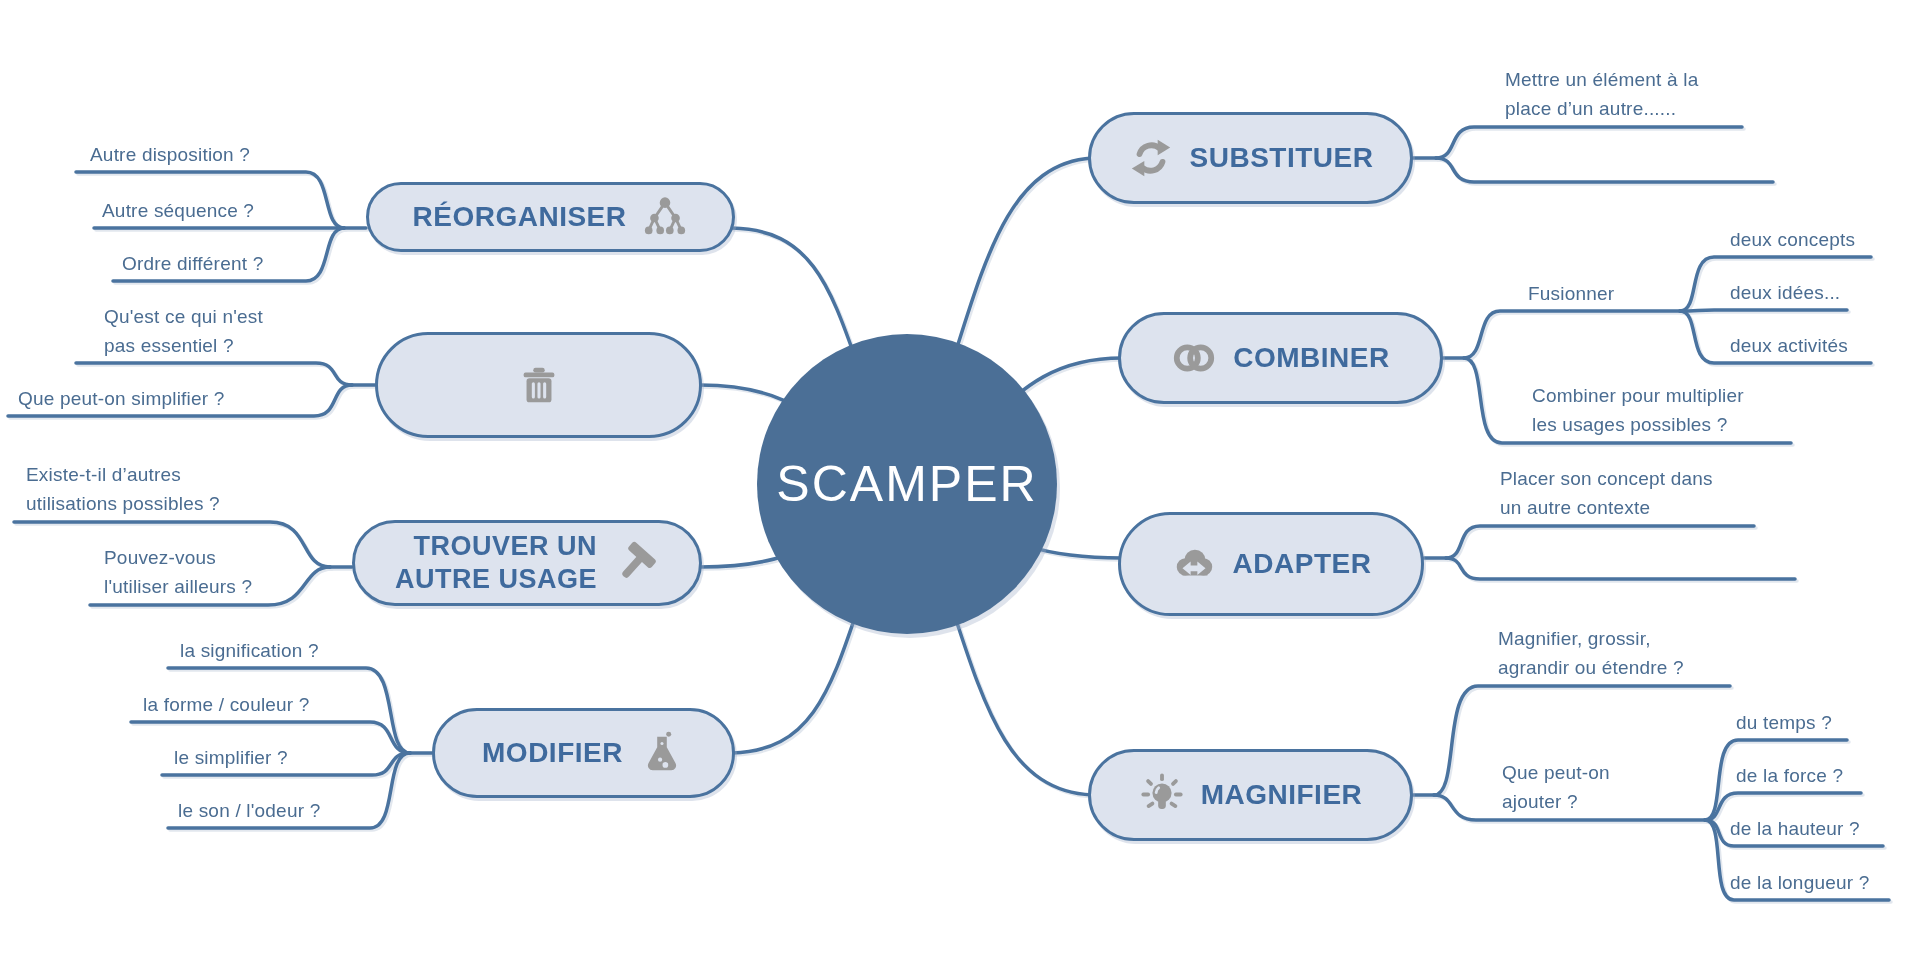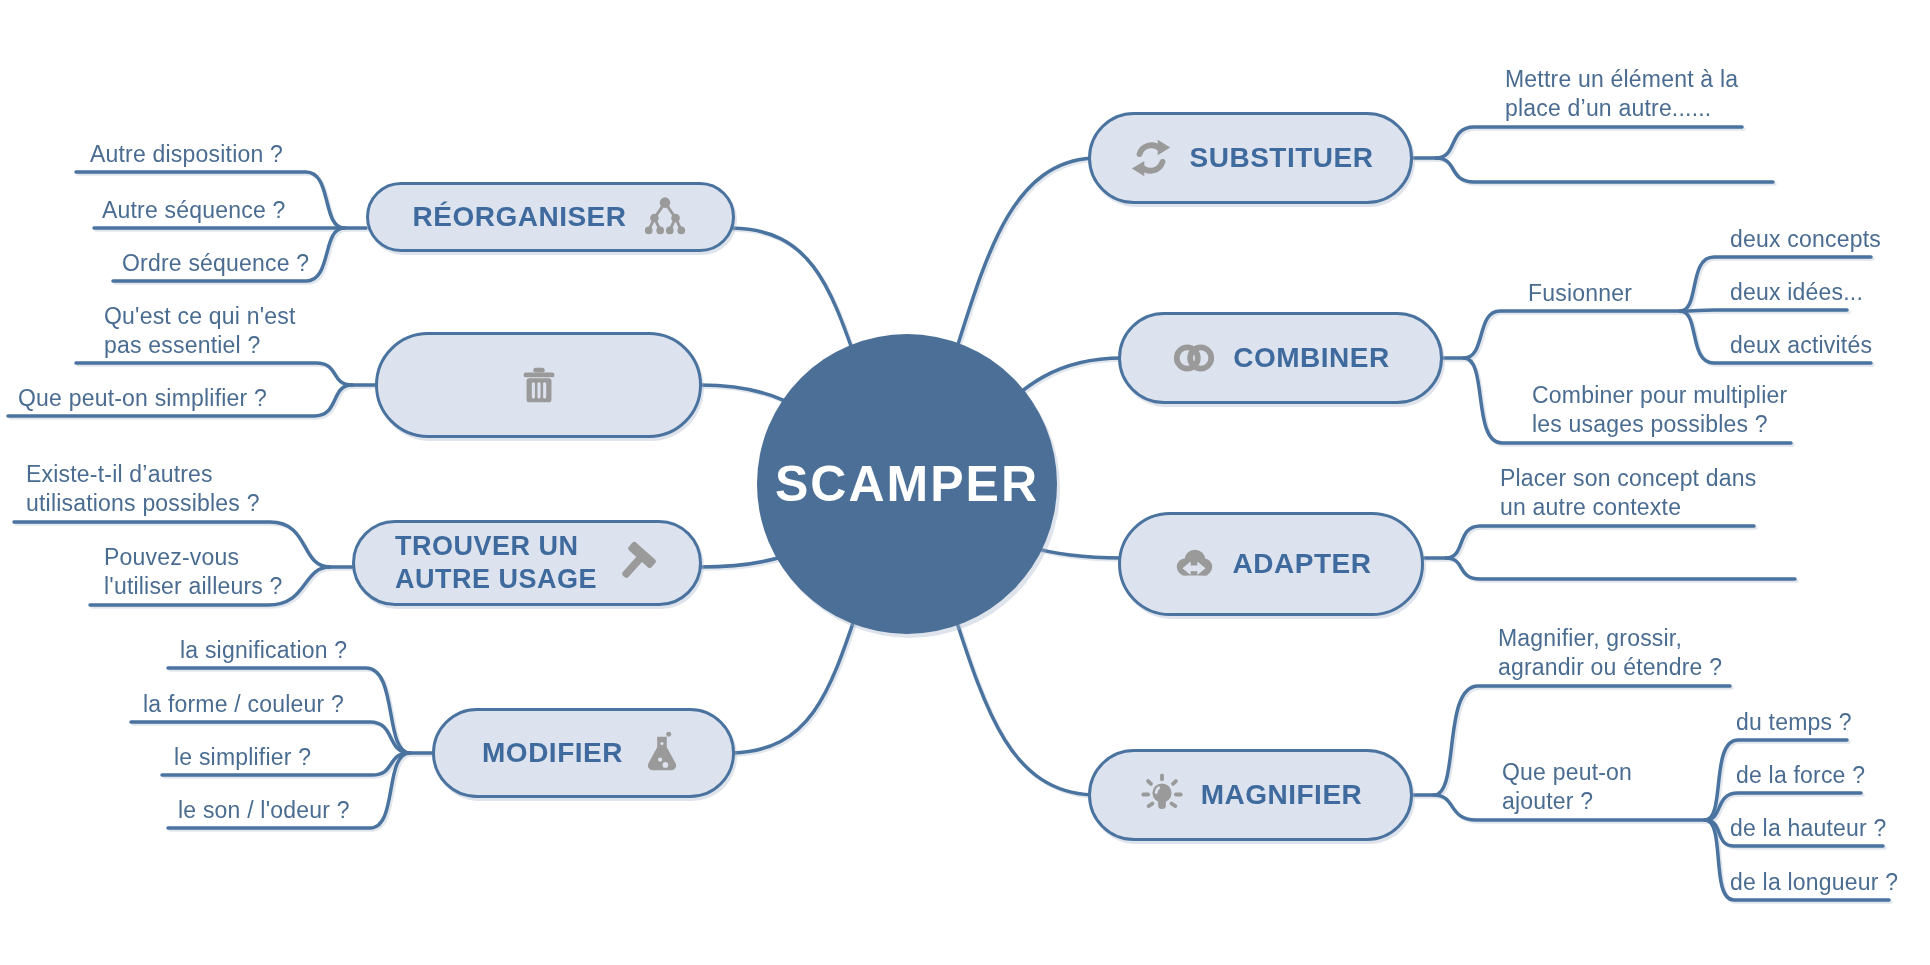--- a/index.html
+++ b/index.html
@@ -9,34 +9,34 @@
   }
   svg.wires{position:absolute;left:0;top:0;pointer-events:none;
     filter:drop-shadow(2px 2px 0 rgba(160,175,200,0.30));}
   .wire{stroke:#4a739f;stroke-width:3.5;fill:none;stroke-linecap:round;}
   .node{
     position:absolute;display:flex;align-items:center;justify-content:center;gap:16px;
     background:#dde3ee;border:3px solid #4a739f;border-radius:60px;
     box-shadow:2px 3px 0 rgba(160,175,200,0.35);
     color:#3f6a9d;font-weight:bold;box-sizing:border-box;
   }
-  .node-label{white-space:pre-line;font-size:27px;line-height:1.22;letter-spacing:.5px;text-align:left;}
+  .node-label{white-space:pre-line;font-size:27px;line-height:1.22;letter-spacing:.5px;text-align:right;}
   .one-line .node-label{font-size:28px;}
   .icon{display:flex;align-items:center;justify-content:center;flex:0 0 auto;}
   .icon svg{width:46px;height:46px;}
   .leaf{
     position:absolute;white-space:pre-line;color:#4a6c91;
-    font-size:23px;line-height:29px;letter-spacing:.2px;
+    font-size:19px;line-height:29px;letter-spacing:.2px;
   }
   .center-circle{
     position:absolute;left:757px;top:334px;width:300px;height:300px;border-radius:50%;
     background:#4b6f96;display:flex;align-items:center;justify-content:center;
     box-shadow:3px 4px 0 rgba(160,175,200,0.35);
   }
-  .center-title{color:#ffffff;font-size:50px;font-weight:bold;letter-spacing:2px;}
+  .center-title{color:#ffffff;font-size:50px;font-weight:normal;letter-spacing:2px;}
 </style>
 </head>
 <body>
 
 <div class="canvas">
 
   <svg class="wires" width="1930" height="965" viewBox="0 0 1930 965">
 
     <path class="wire" d="M907 484 C975 340 980 165 1092 158"></path>
     <path class="wire" d="M907 484 C1000 432 1015 358 1122 358"></path>
@@ -240,21 +240,21 @@
 agrandir ou étendre ?</div>
   <div class="leaf" style="left:1502px;top:758px">Que peut-on
 ajouter ?</div>
   <div class="leaf" style="left:1736px;top:708px">du temps ?</div>
   <div class="leaf" style="left:1736px;top:761px">de la force ?</div>
   <div class="leaf" style="left:1730px;top:814px">de la hauteur ?</div>
   <div class="leaf" style="left:1730px;top:868px">de la longueur ?</div>
 
   <div class="leaf" style="left:90px;top:140px">Autre disposition ?</div>
   <div class="leaf" style="left:102px;top:196px">Autre séquence ?</div>
-  <div class="leaf" style="left:122px;top:249px">Ordre séquence ?</div>
+  <div class="leaf" style="left:122px;top:249px">Ordre différent ?</div>
   <div class="leaf" style="left:104px;top:302px">Qu'est ce qui n'est
 pas essentiel ?</div>
   <div class="leaf" style="left:18px;top:384px">Que peut-on simplifier  ?</div>
   <div class="leaf" style="left:26px;top:460px">Existe-t-il d’autres
 utilisations possibles ?</div>
   <div class="leaf" style="left:104px;top:543px">Pouvez-vous
 l'utiliser ailleurs ?</div>
   <div class="leaf" style="left:180px;top:636px">la signification ?</div>
   <div class="leaf" style="left:143px;top:690px">la forme / couleur ?</div>
   <div class="leaf" style="left:174px;top:743px">le simplifier ?</div>

